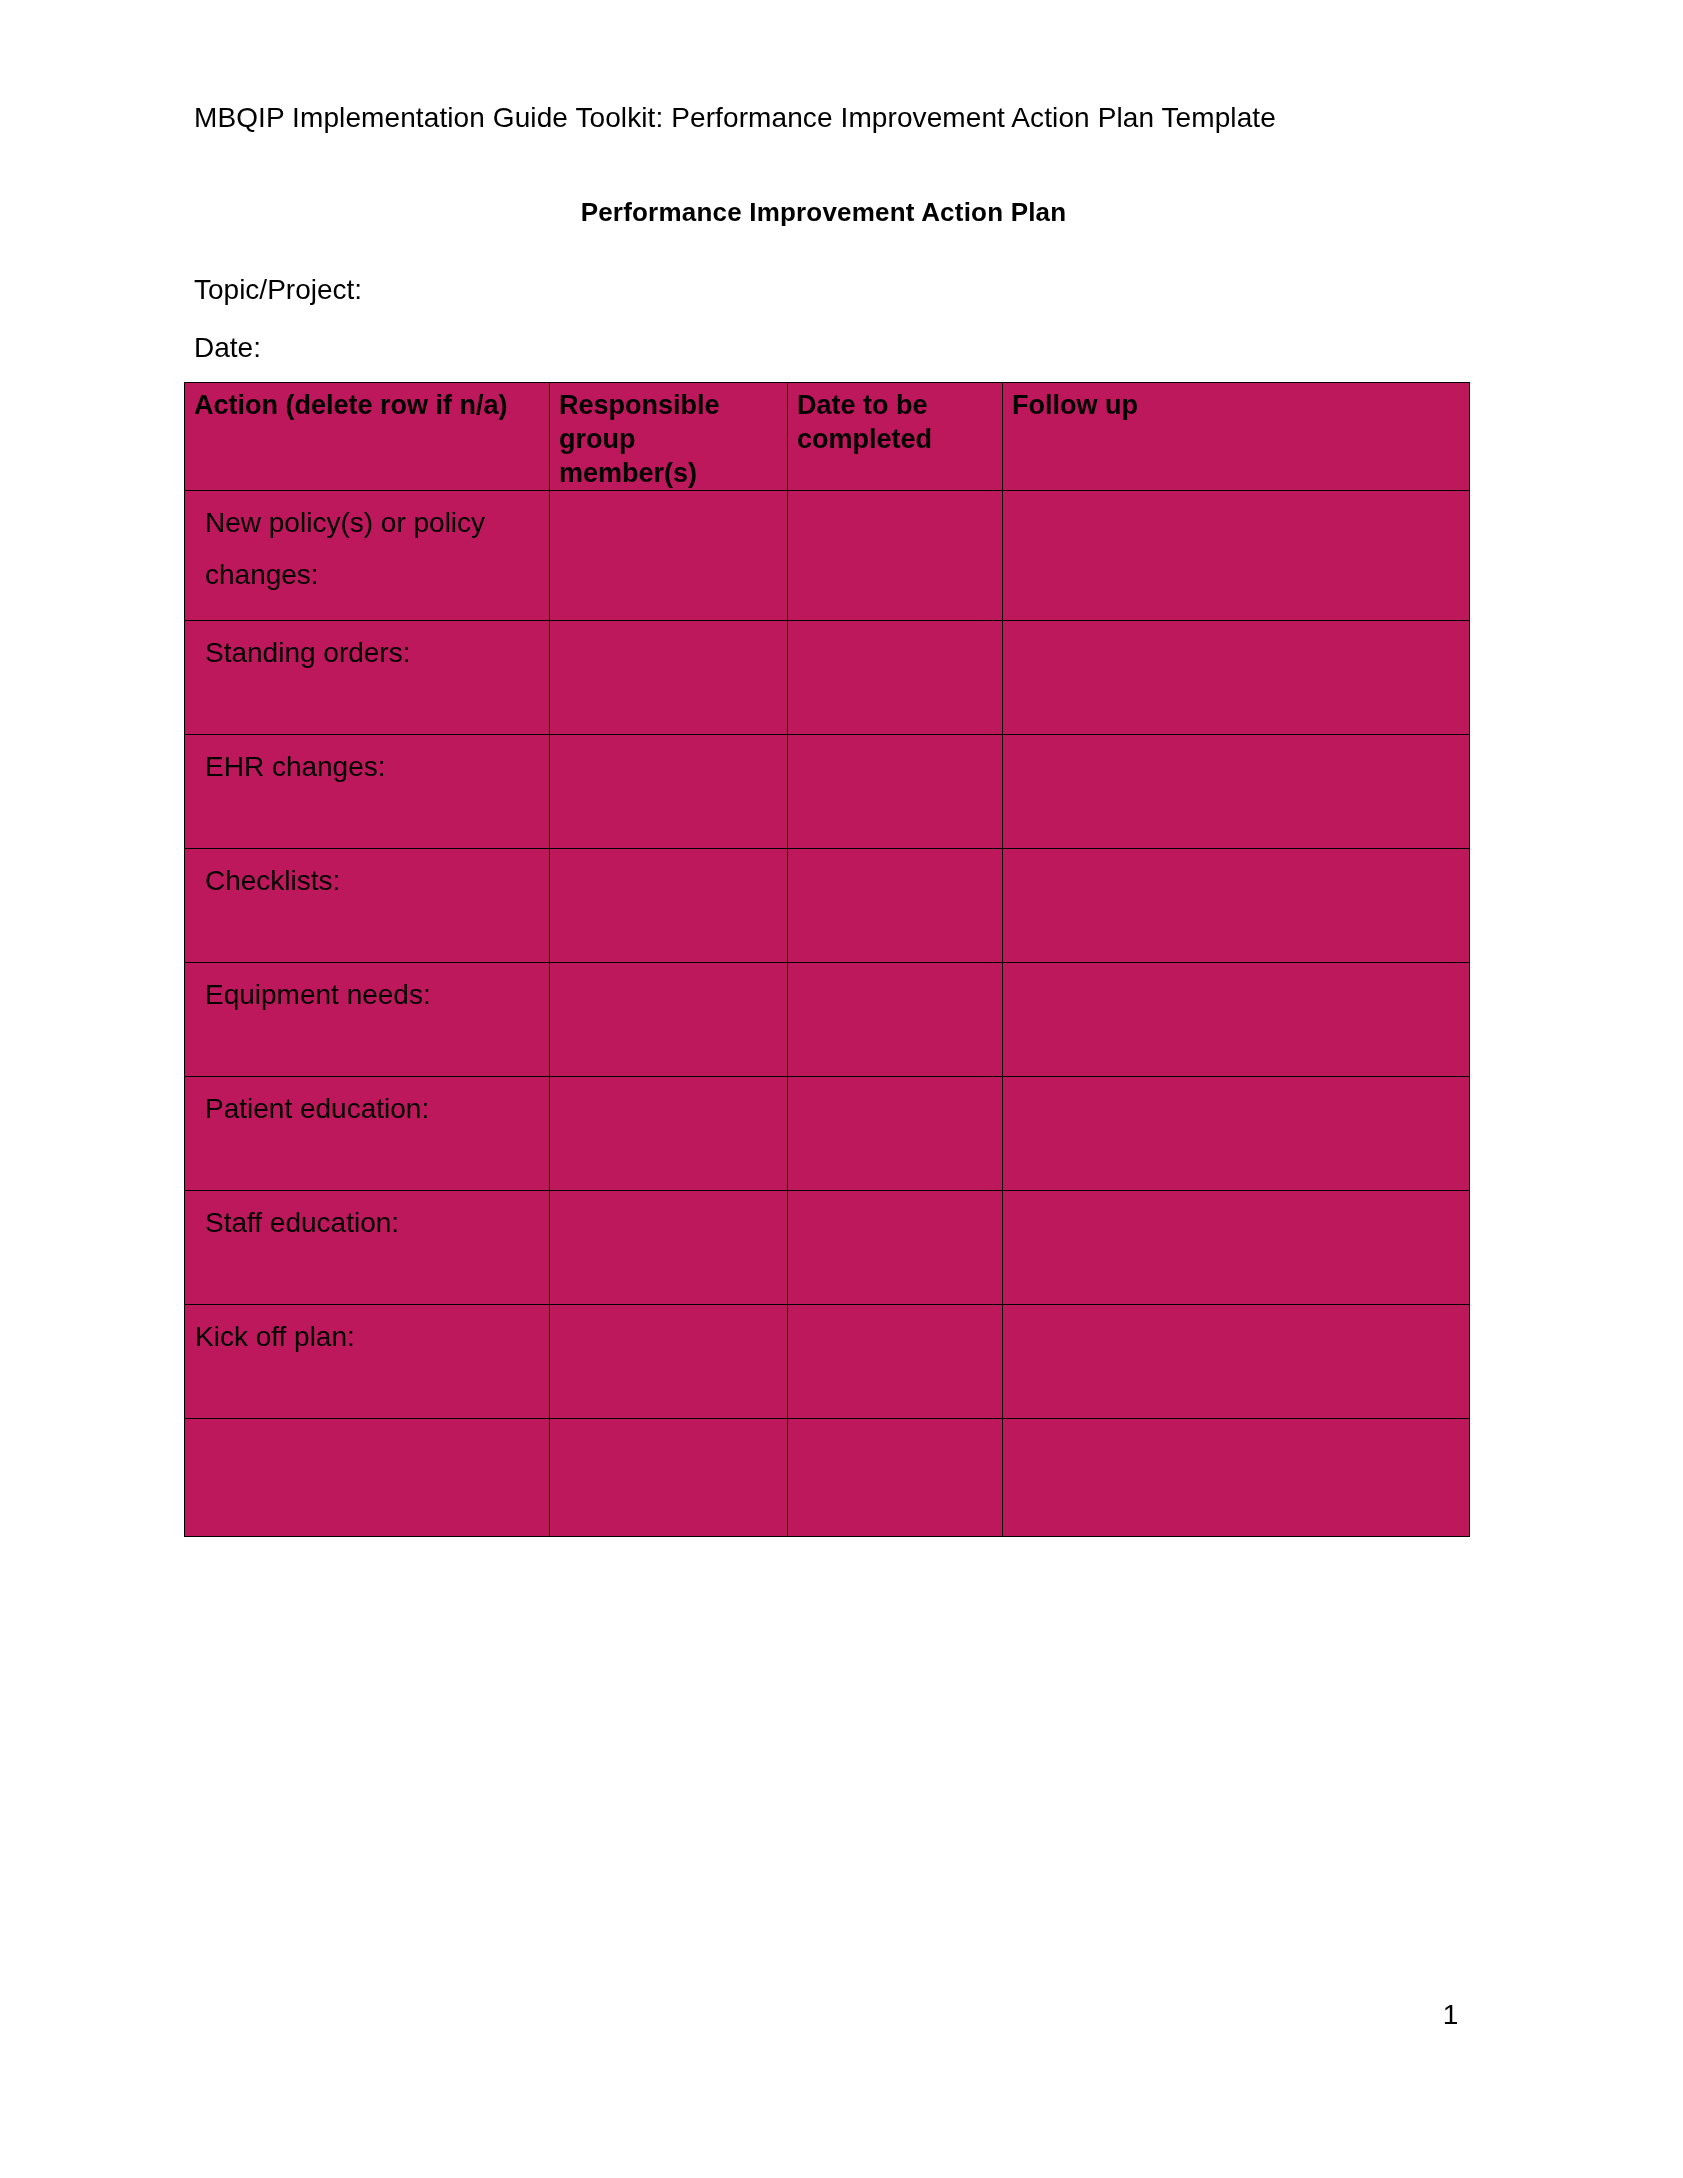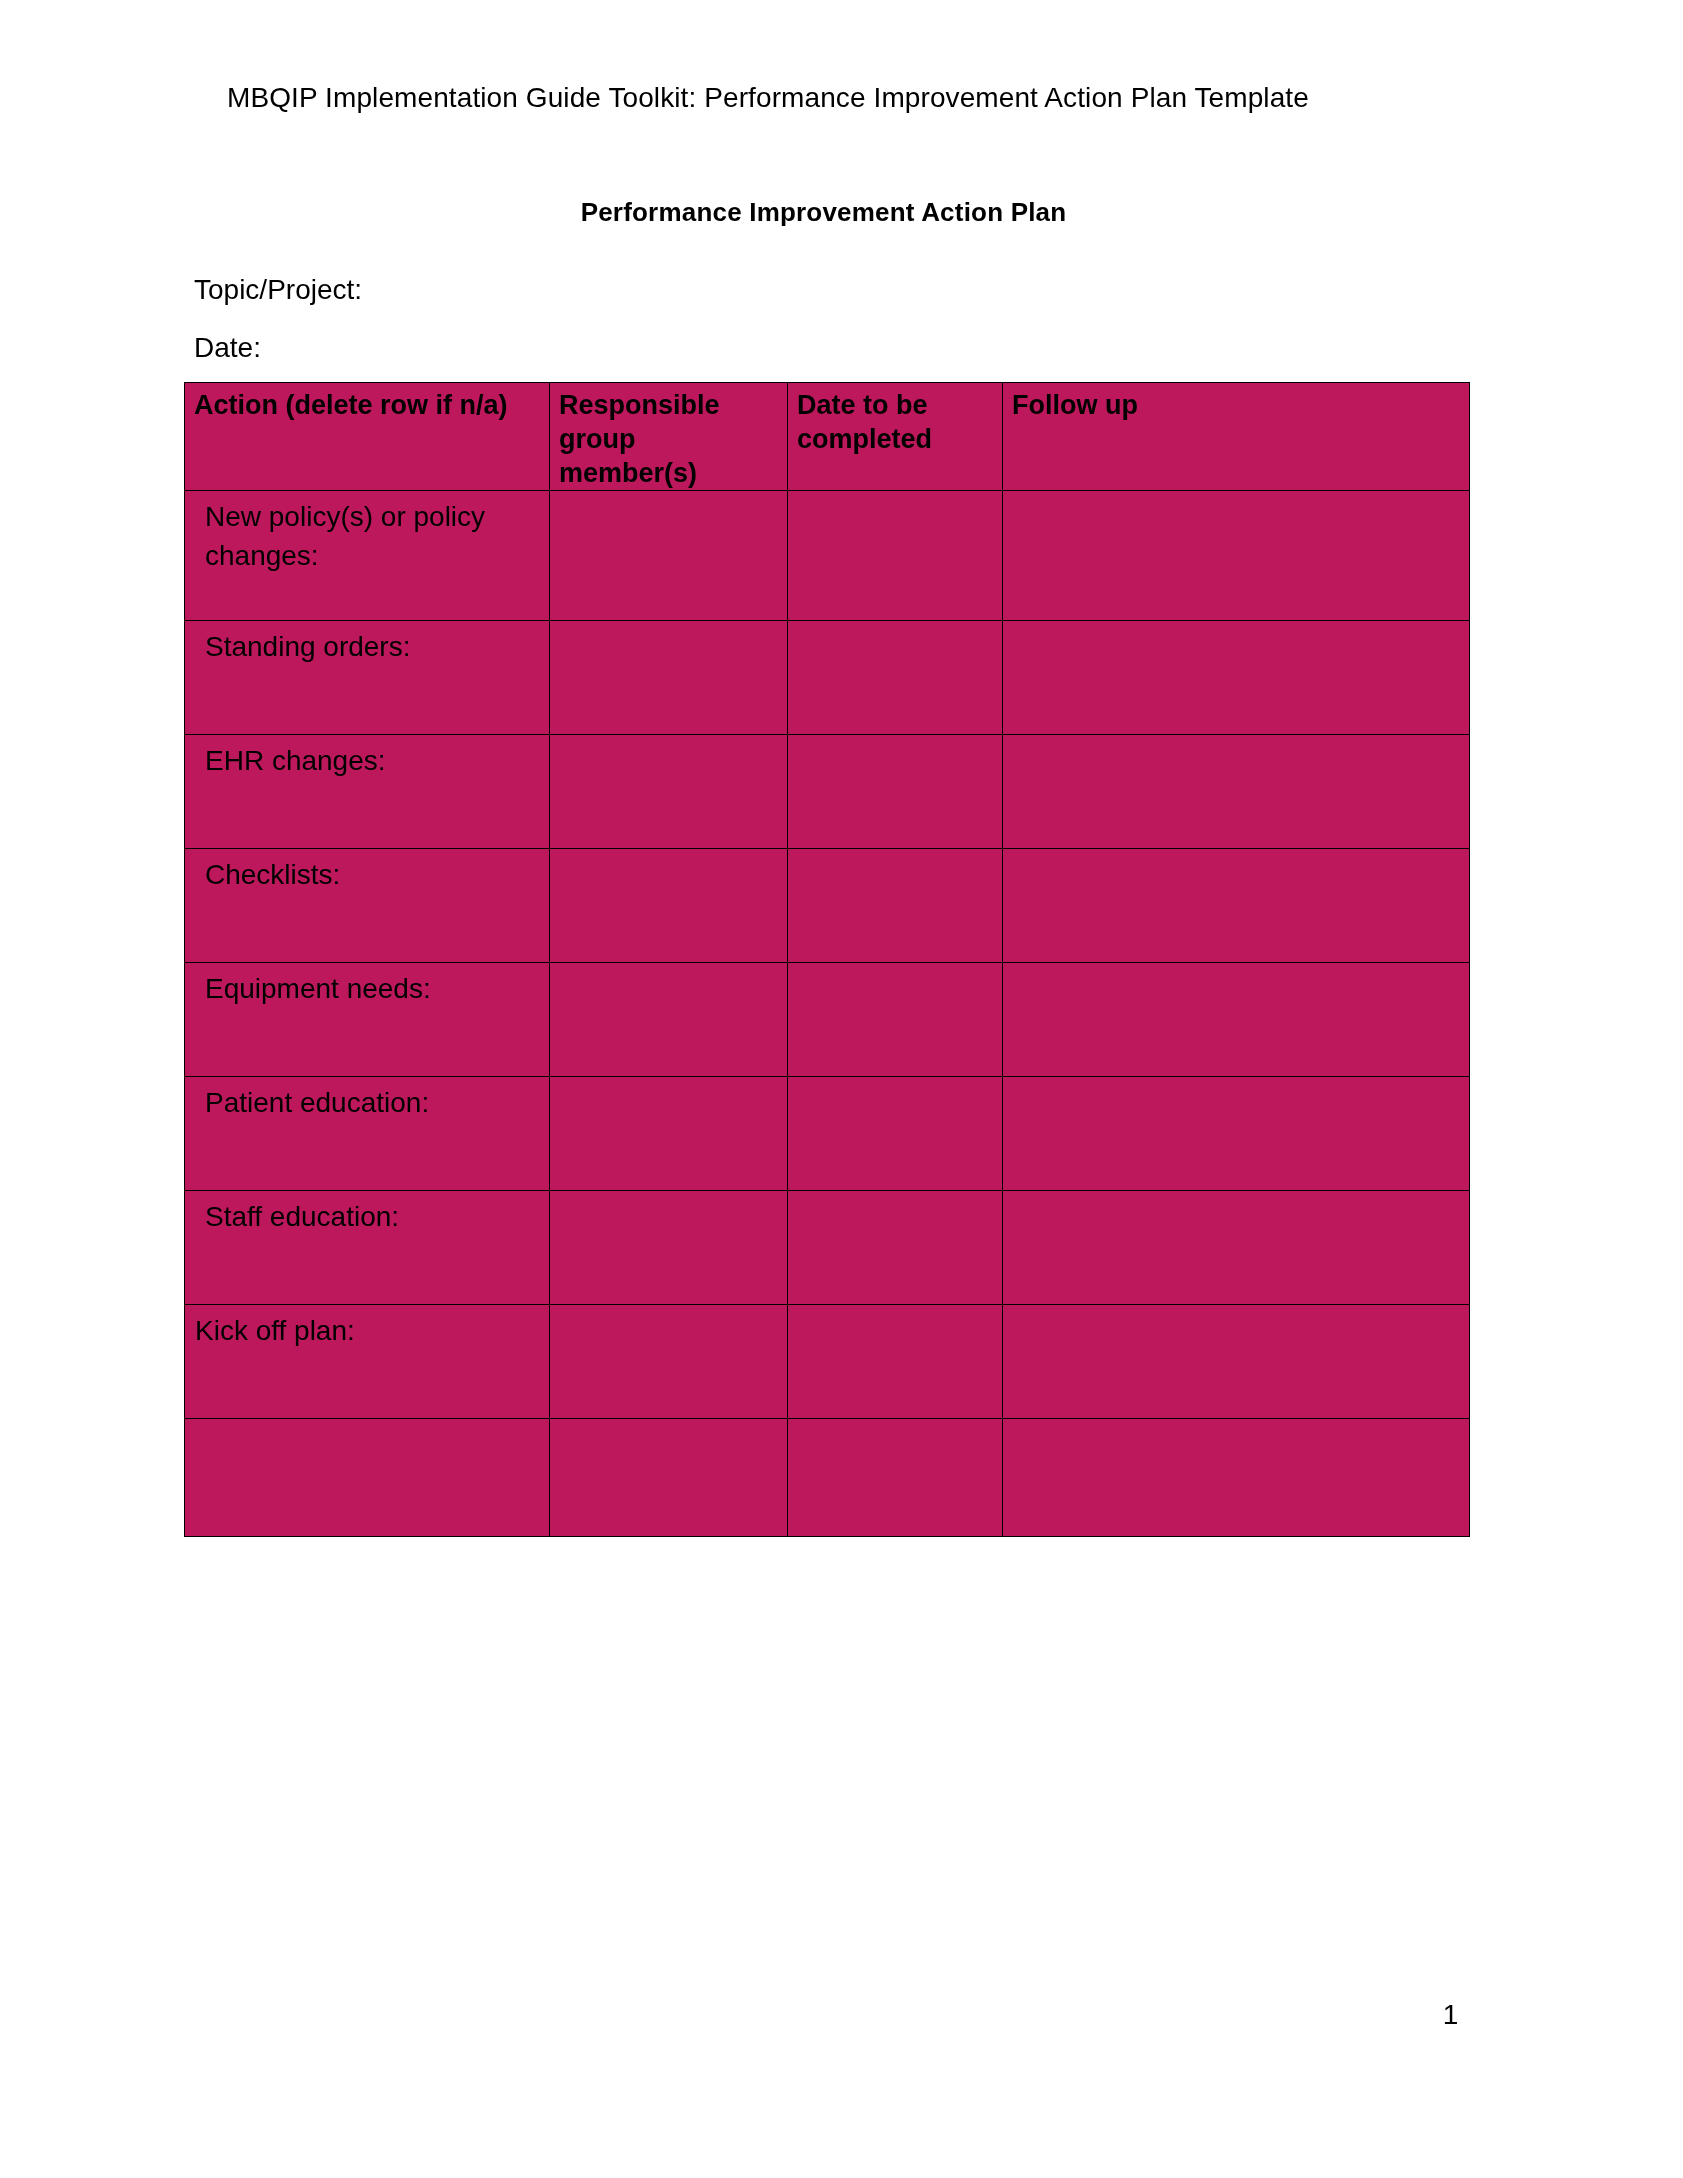--- a/index.html
+++ b/index.html
@@ -22,26 +22,25 @@
     top: 0;
     width: 1683px;
     height: 2178px;
     background: #ffffff;
   }
 
   
   .doc-header {
     position: absolute;
     left: 194px;
-    top: 80px;
+    top: 100px;
     font-size: 28px;
     line-height: 36px;
     letter-spacing: 0.1px;
     white-space: nowrap;
-    margin-left: 33px;
   }
 
   
   .doc-title {
     position: absolute;
     left: 180px;
     top: 188px;
     width: 1287px;
     text-align: center;
     font-size: 26px;
@@ -89,21 +88,21 @@
     font-weight: bold;
     font-size: 27px;
     line-height: 34px;
   }
   .th-inner {
     padding: 5px 8px 0 9px;
   }
 
   .plan-table tbody td {
     font-size: 28px;
-    line-height: 39px;
+    line-height: 52px;
     font-weight: normal;
   }
   .cell-inner {
     padding: 6px 8px 0 12px;
   }
   .cell-inner.indent {
     padding-left: 20px;
   }
   .cell-inner.flush {
     padding-left: 10px;

